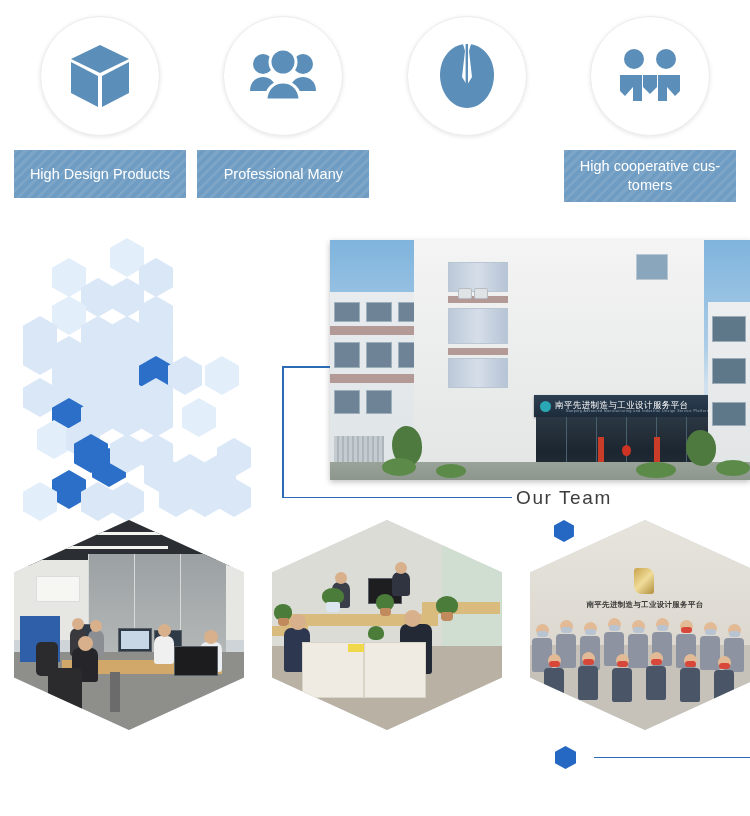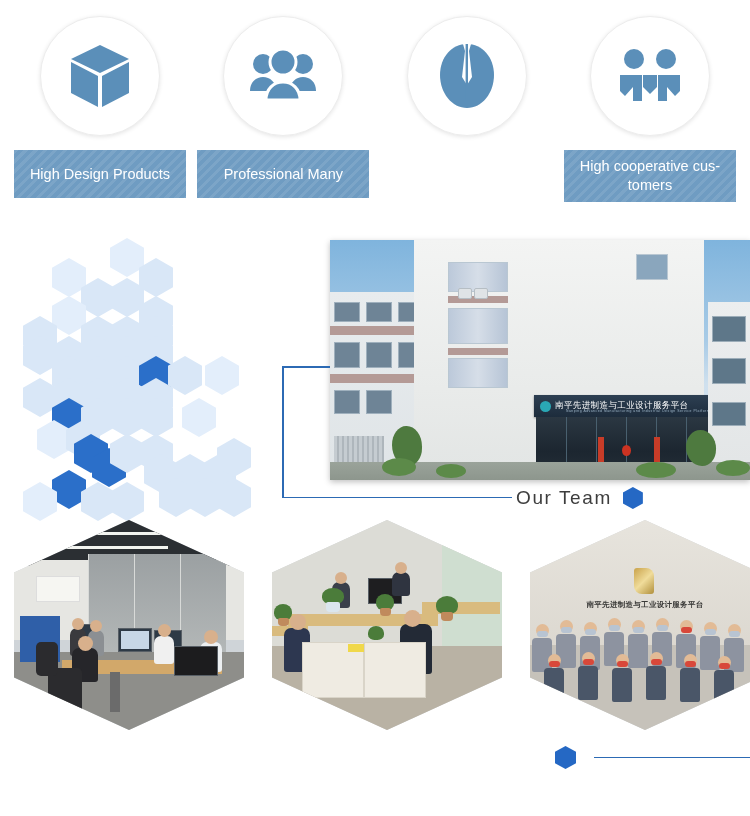--- a/index.html
+++ b/index.html
@@ -103,21 +103,21 @@
   .fence{ position:absolute; left:4px; top:196px; width:50px; height:36px;
     background:repeating-linear-gradient(90deg,#c5ccd1 0px,#c5ccd1 3px,#aeb6bc 3px,#aeb6bc 5px); }
 
   
   .bracket{ position:absolute; left:282px; top:366px; width:230px; height:132px; }
   .br-v{ position:absolute; left:0; top:0; width:1.5px; height:132px; background:#2c6ab4; }
   .br-t{ position:absolute; left:0; top:0; width:48px; height:1.5px; background:#2c6ab4; }
   .br-b{ position:absolute; left:0; bottom:0; width:230px; height:1.5px; background:#2c6ab4; }
   .ourteam{
     position:absolute; left:516px; top:487px;
-    display:flex; align-items:center; gap:11px;
+    display:flex; align-items:center; gap:11px;flex-direction:column;
   }
   .ourteam-text{
     font-size:19px; color:#3d3d3d; letter-spacing:1.6px; white-space:nowrap;
   }
   .hex-mark{
     width:20px; height:22px; background:#2568c4;
     clip-path:polygon(50% 0%,100% 25%,100% 75%,50% 100%,0% 75%,0% 25%);
   }
 
   

